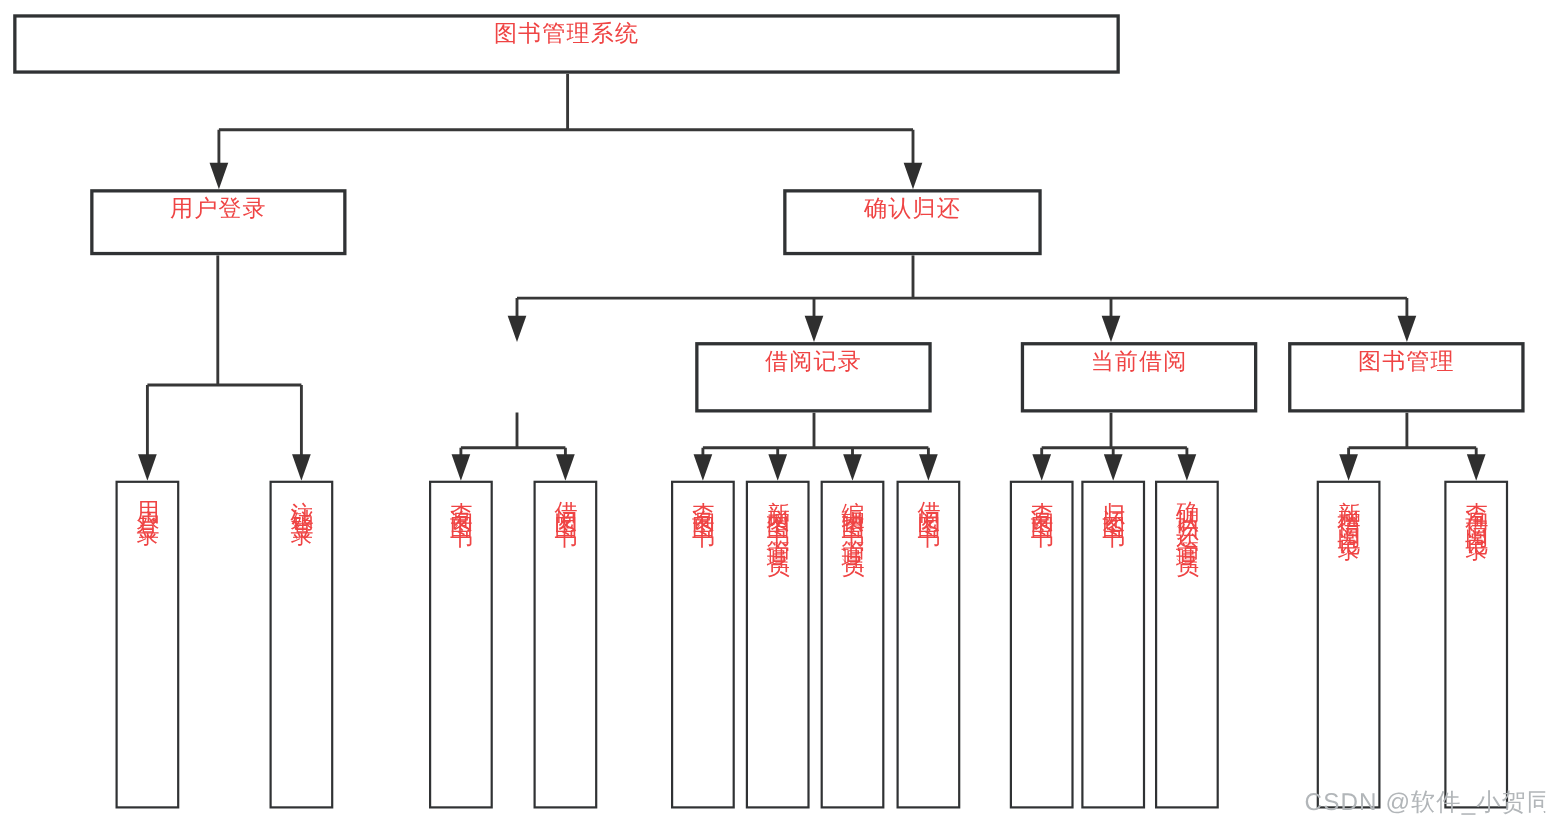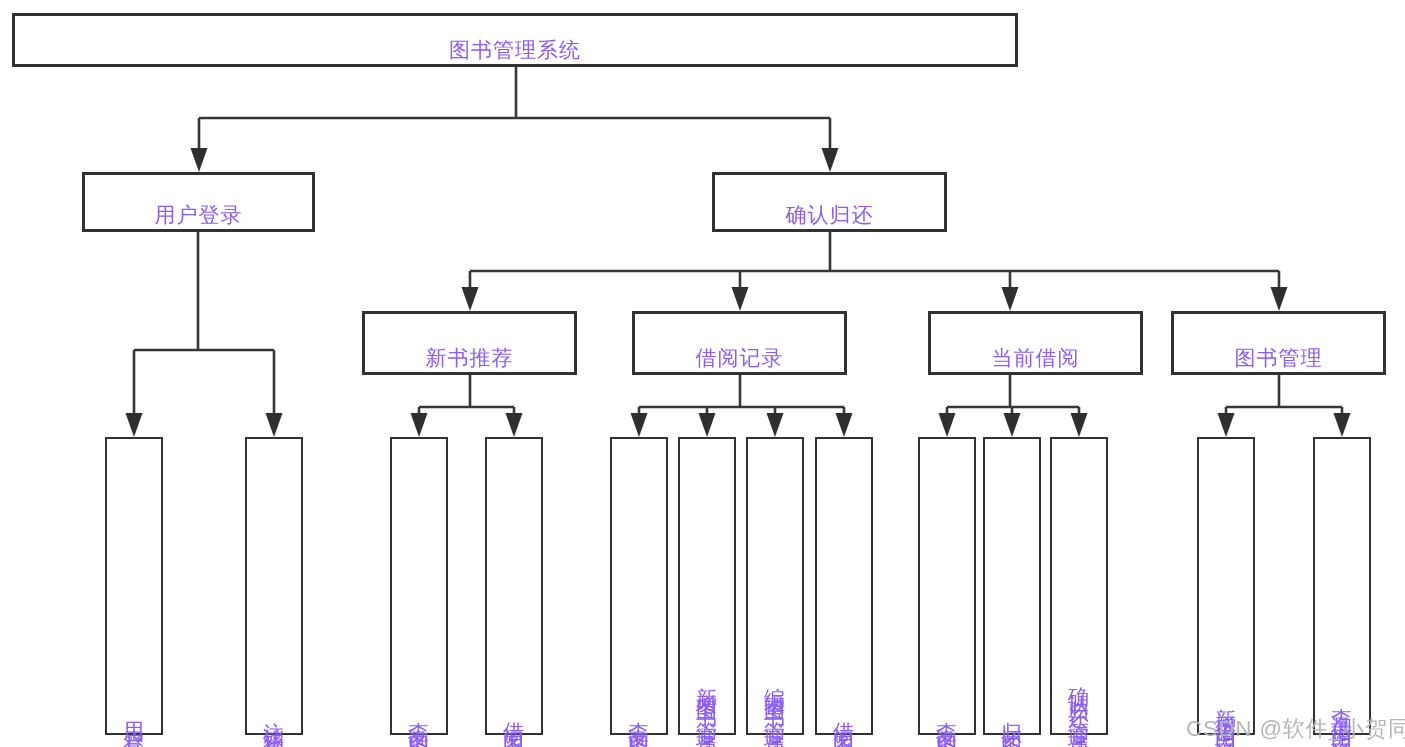--- a/index.html
+++ b/index.html
@@ -16,23 +16,23 @@
     left: 0; top: 0;
     width: 1405px; height: 747px;
     pointer-events: none;
   }
   .node {
     position: absolute;
     box-sizing: border-box;
     background: #ffffff;
     border: 3px solid #303234;
     display: flex;
-    align-items: flex-end;
+    align-items: flex-start;
     justify-content: center;
-    color: #8b5cf6;
+    color: #ef4444;
     font-size: 21px;
     letter-spacing: 1px;
     z-index: 2;
   }
   .leaf {
     border-width: 2.5px;
   }
   .vtext {
     writing-mode: vertical-rl;
     text-orientation: mixed;
@@ -100,23 +100,20 @@
     <span>图书管理系统</span>
   </div>
 
   <div class="node" style="left:82px; top:172px; width:233px; height:60px;">
     <span>用户登录</span>
   </div>
   <div class="node" style="left:712px; top:172px; width:235px; height:60px;">
     <span>确认归还</span>
   </div>
 
-  <div class="node" style="left:362px; top:311px; width:215px; height:64px;">
-    <span>新书推荐</span>
-  </div>
   <div class="node" style="left:632px; top:311px; width:215px; height:64px;">
     <span>借阅记录</span>
   </div>
   <div class="node" style="left:928px; top:311px; width:215px; height:64px;">
     <span>当前借阅</span>
   </div>
   <div class="node" style="left:1171px; top:311px; width:215px; height:64px;">
     <span>图书管理</span>
   </div>
 

